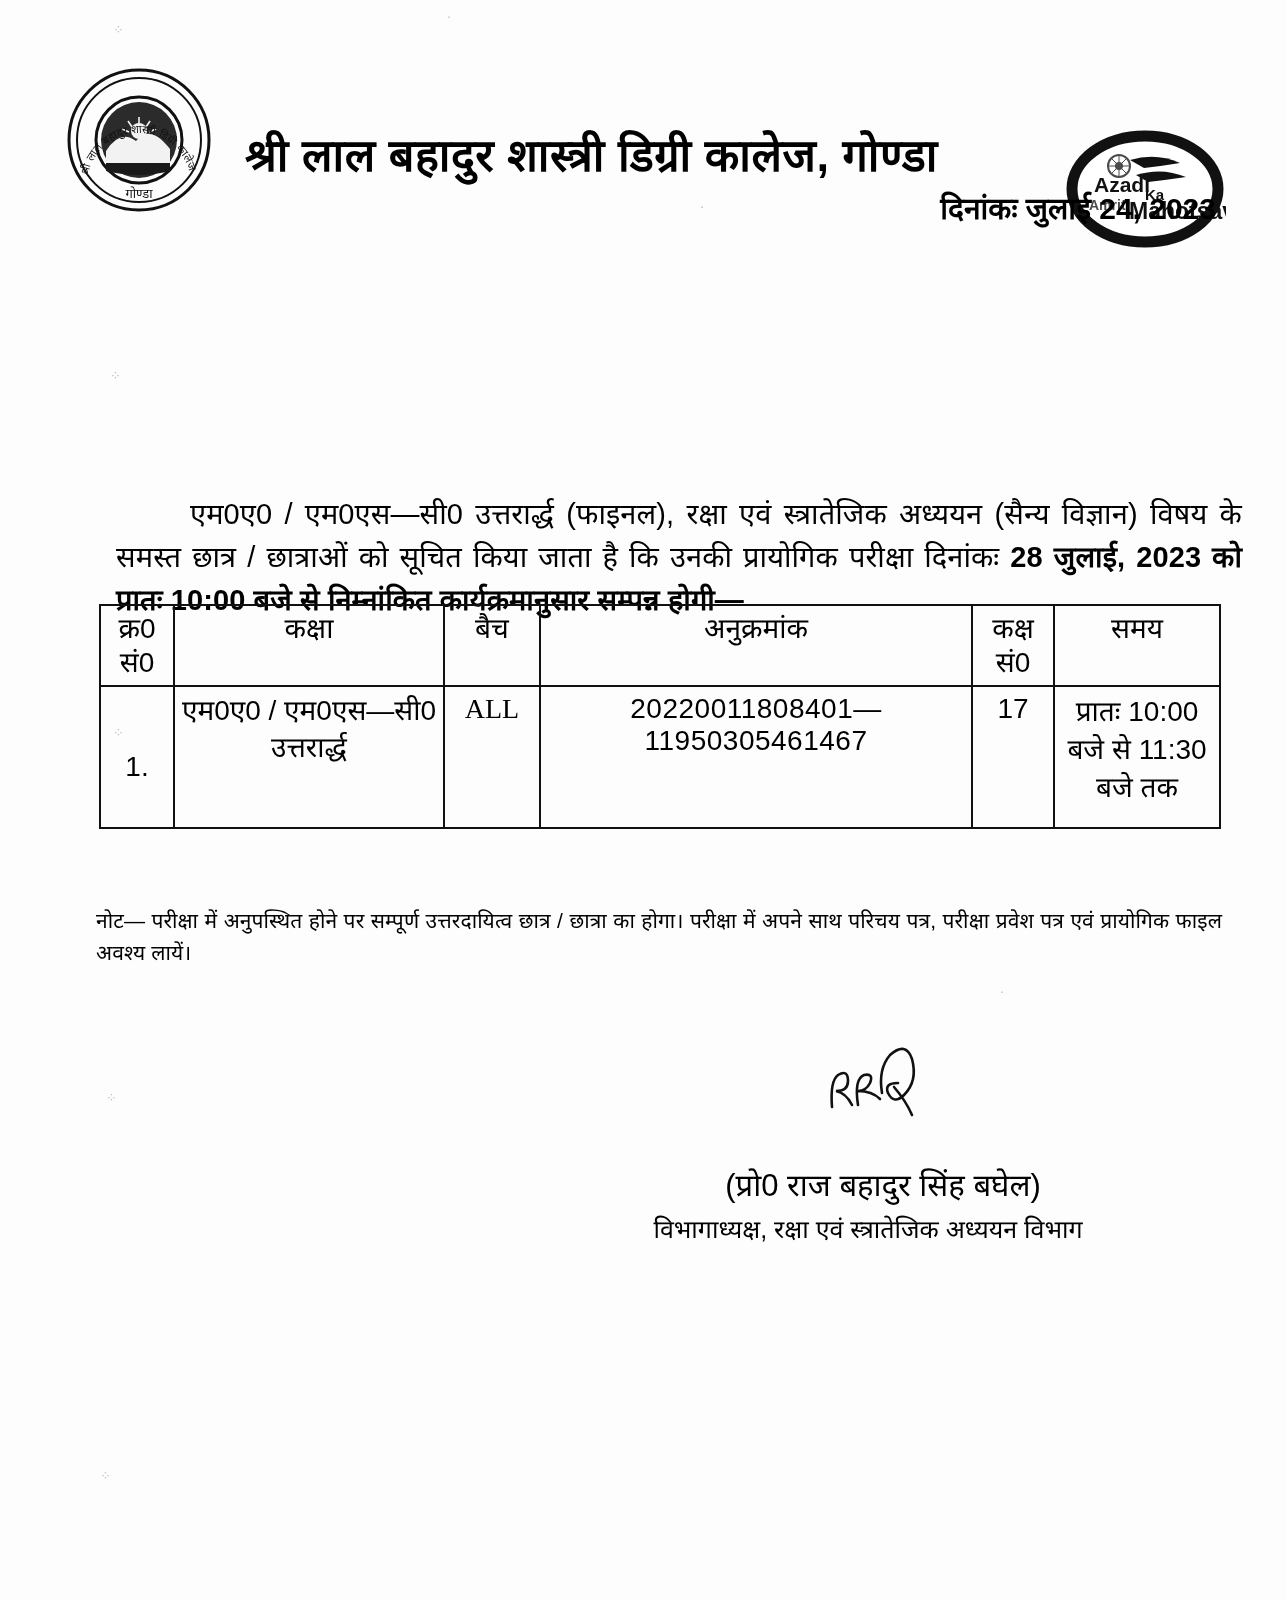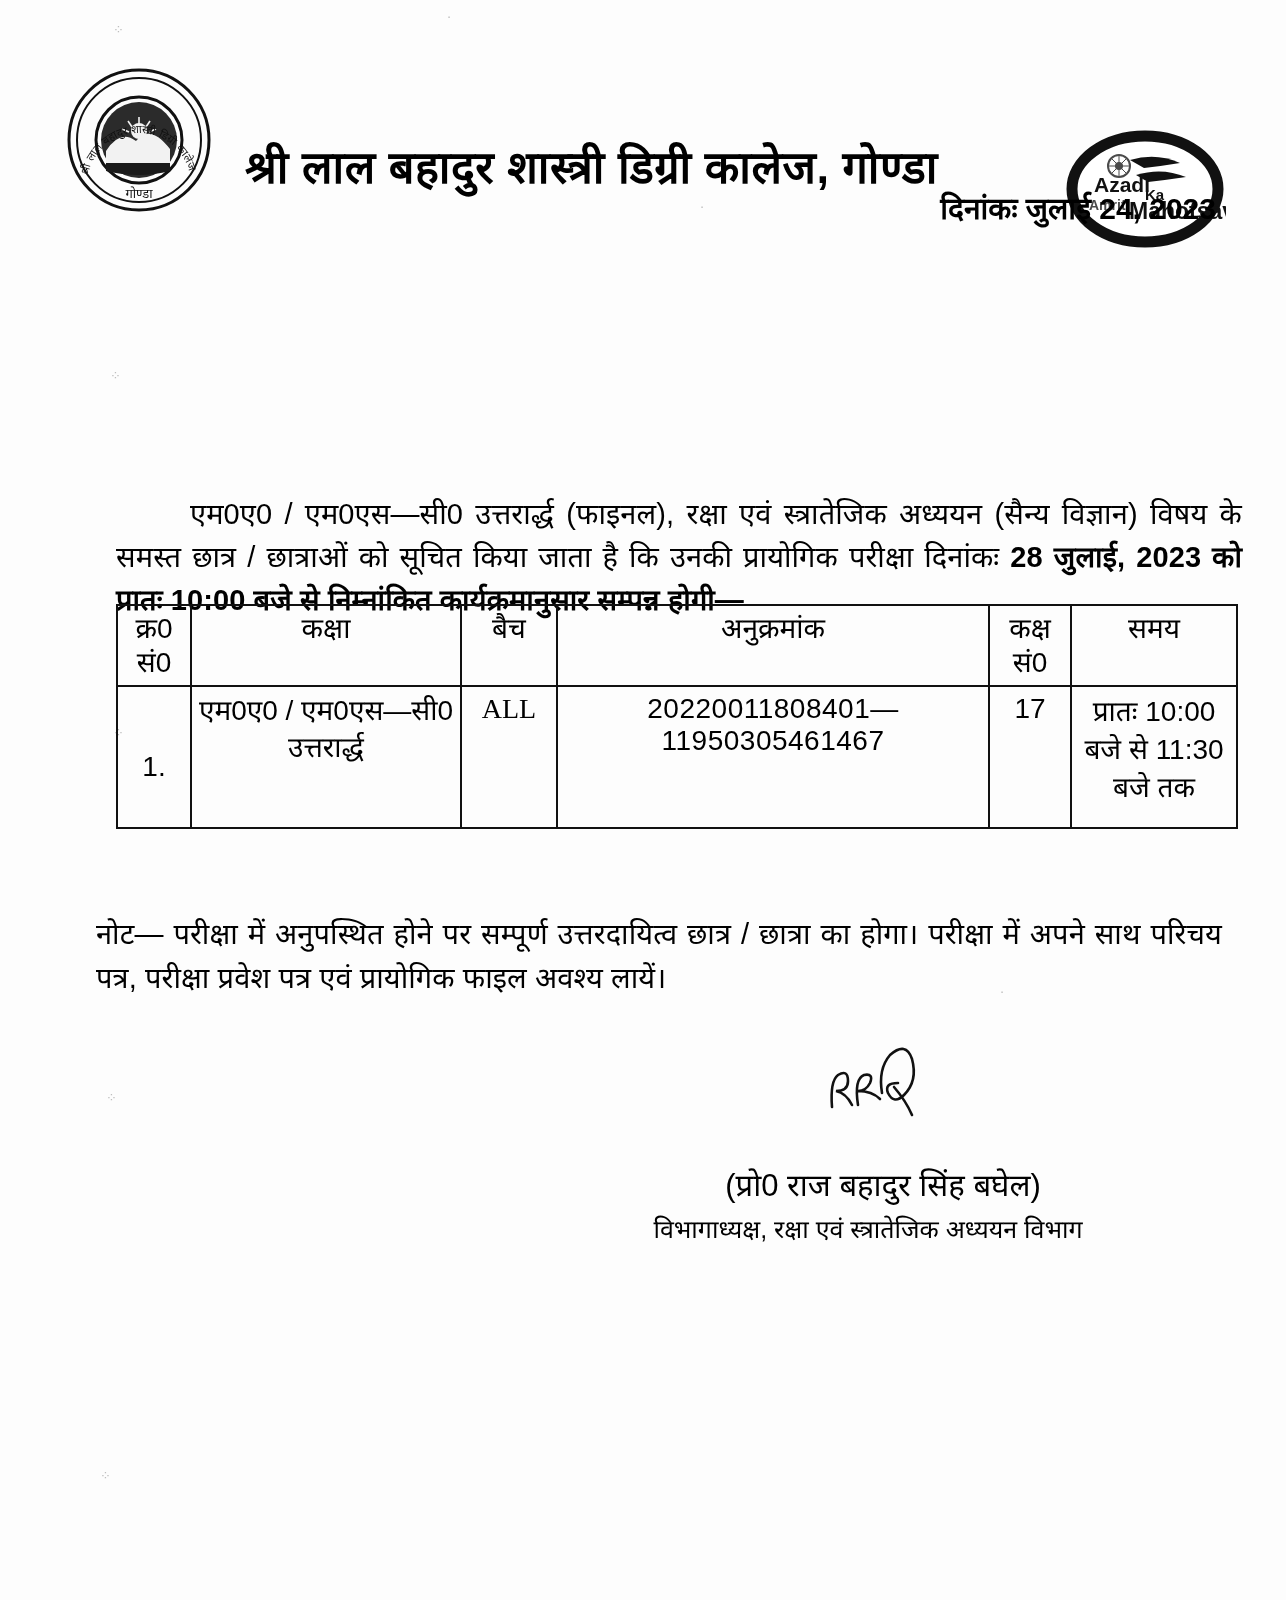--- a/index.html
+++ b/index.html
@@ -35,21 +35,21 @@
     height: 150px;
   }
   #college-seal {
     position: absolute;
     left: 66px; top: 15px;
     width: 146px; height: 146px;
   }
   #college-title {
     position: absolute;
     left: 245px;
-    top: 92px;
+    top: 80px;
     width: 820px;
     font-size: 45px;
     font-weight: bold;
     letter-spacing: .5px;
     line-height: 1.05;
     white-space: nowrap;
   }
   #azadi-logo {
     position: absolute;
     left: 1064px; top: 78px;
@@ -92,21 +92,21 @@
     line-height: 1.48;
     text-align: justify;
     letter-spacing: .1px;
     margin-left: 20px;
   }
   #intro .indent { display: inline-block; width: 74px; }
   #intro .strong { font-weight: bold; }
   
   #schedule-table {
     position: absolute;
-    left: 116px;
+    left: 99px;
     top: 604px;
     width: 1120px;
     border-collapse: collapse;
     table-layout: fixed;
   }
   #schedule-table th,
   #schedule-table td {
     border: 2px solid #111111;
     text-align: center;
     vertical-align: top;
@@ -137,21 +137,21 @@
   .cell-roll  { letter-spacing: .5px; font-weight: bold; }
   .cell-time  { line-height: 1.36; border-radius: 24px; }
   .cell-class { line-height: 1.3; border-radius: 28px; }
   .cell-room  { }
   
   #note {
     position: absolute;
     left: 96px;
     top: 884px;
     width: 1126px;
-    font-size: 29px;
+    font-size: 21px;
     line-height: 1.5;
     text-align: justify;
     letter-spacing: .1px;
   }
   
   #signature-block {
     position: absolute;
     left: 520px;
     top: 1035px;
     width: 710px;

